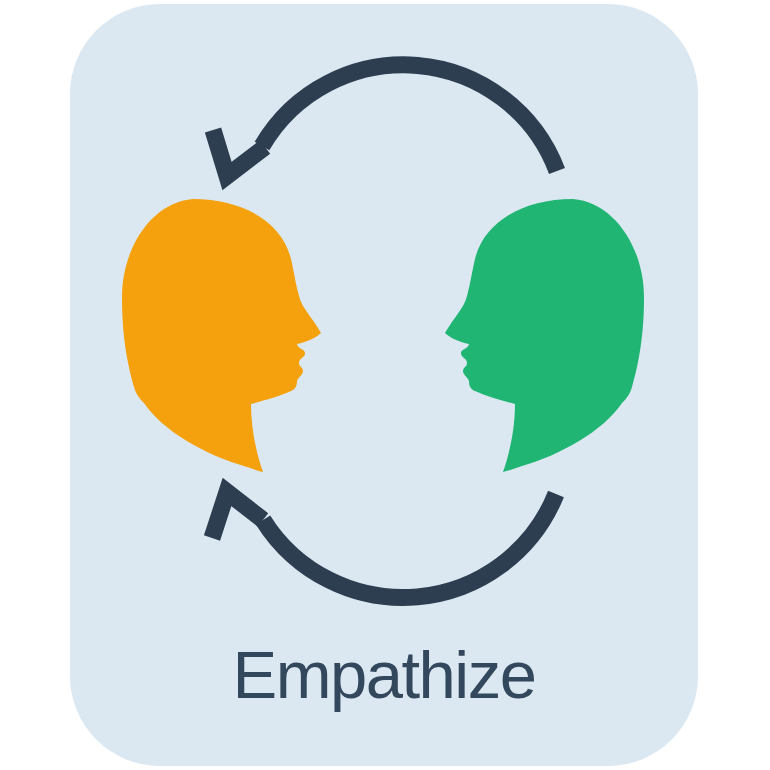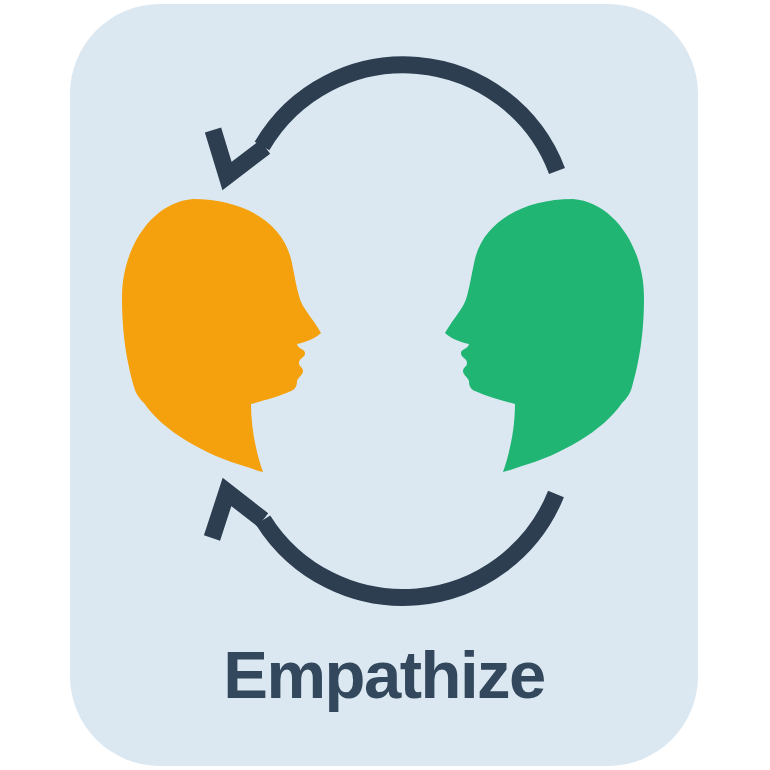--- a/index.html
+++ b/index.html
@@ -31,21 +31,21 @@
     width: 770px;
     height: 770px;
   }
   .label {
     position: absolute;
     left: 70px;
     top: 641px;
     width: 628px;
     text-align: center;
     font-size: 67px;
-    font-weight: 700;
+    font-weight: 400;
     letter-spacing: -1.5px;
     color: #33485C;
     line-height: 1;
     user-select: none;
   }
 </style>
 </head>
 <body>
 
 <div class="stage">

